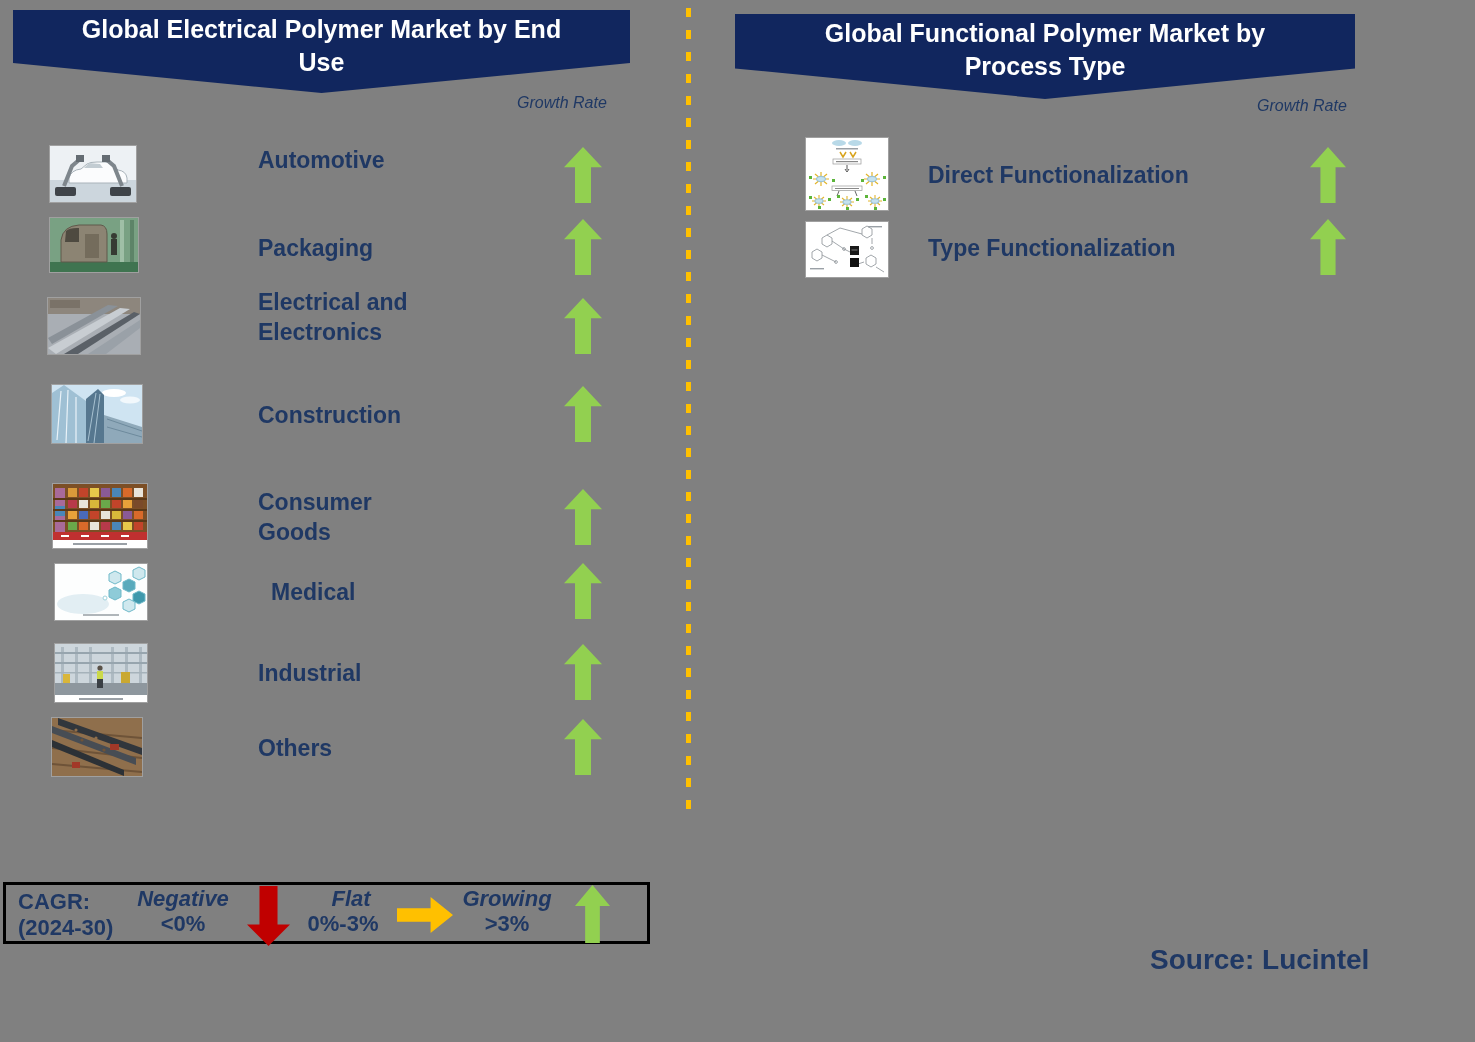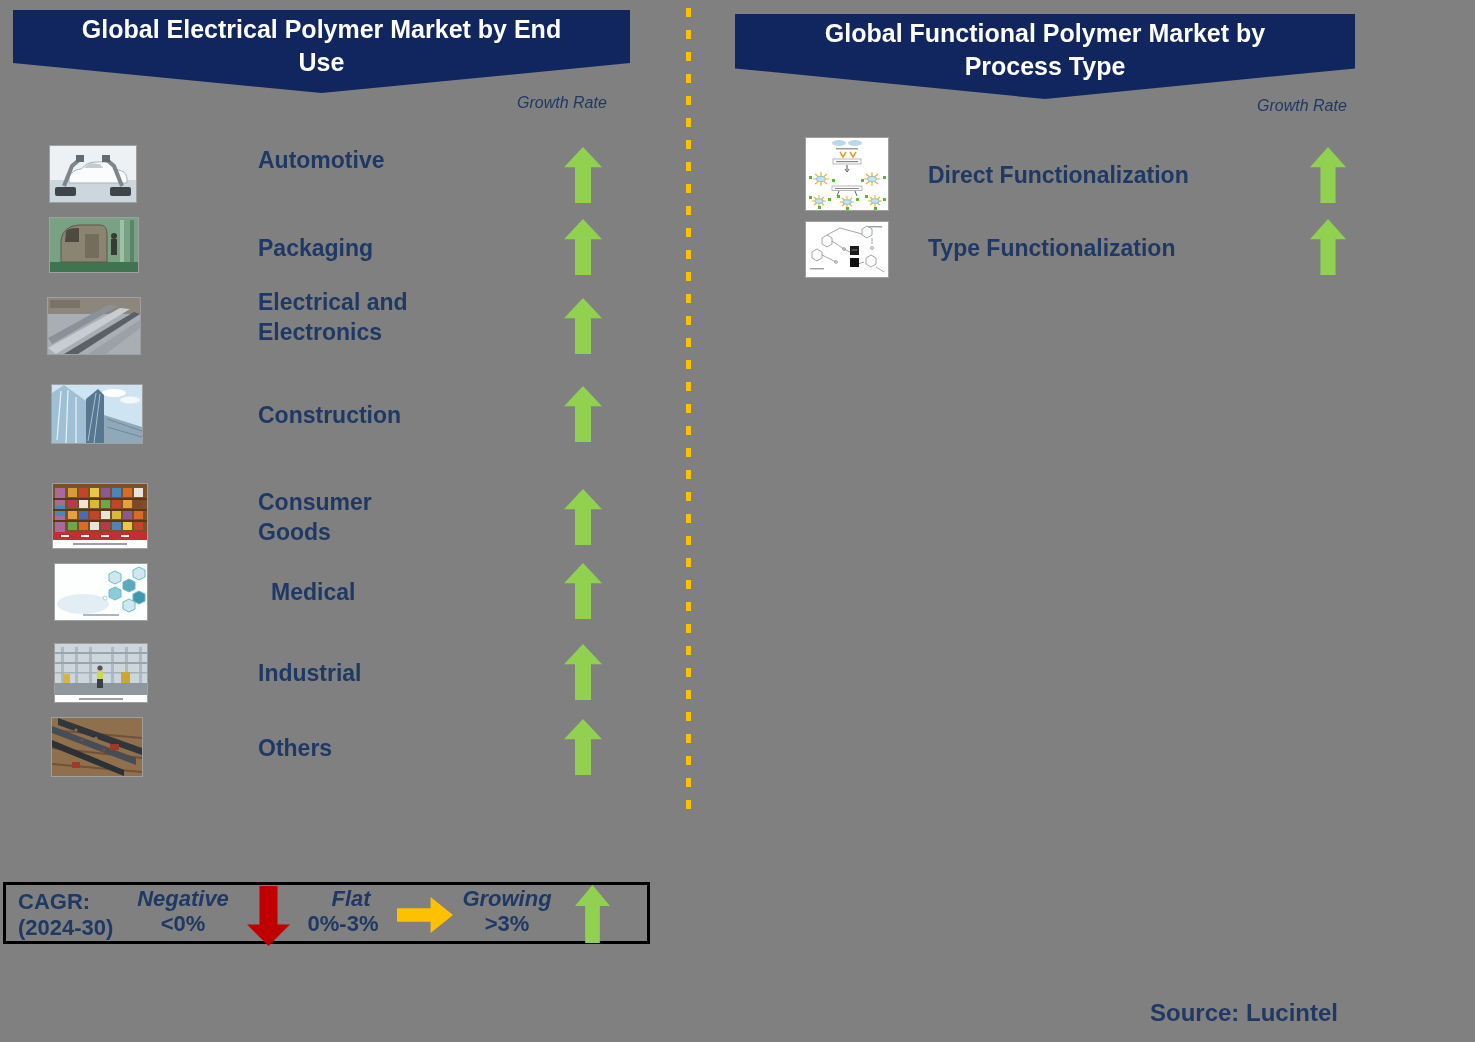--- a/index.html
+++ b/index.html
@@ -35,21 +35,21 @@
 
   #legend{position:absolute;left:3px;top:882px;width:647px;height:62px;
     border:3px solid var(--legend-border);box-sizing:border-box;overflow:visible;}
   .legend-title{position:absolute;left:12px;top:4px;color:var(--navy);font-weight:bold;
     font-size:22px;line-height:26px;white-space:pre-line;}
   .legend-word{position:absolute;color:var(--navy);font-weight:bold;font-style:italic;
     font-size:22px;text-align:center;width:130px;top:1px;}
   .legend-range{position:absolute;color:var(--navy);font-weight:bold;font-size:22px;
     text-align:center;width:130px;top:26px;}
 
-  #source{position:absolute;left:1150px;top:999px;color:var(--navy);font-weight:bold;font-size:24px;}
+  #source{position:absolute;left:1150px;top:944px;color:var(--navy);font-weight:bold;font-size:28px;}
 </style>
 </head>
 <body>
 
 <div id="stage">
 
   <div id="banner-left" class="banner">Global Electrical Polymer Market by End
 Use</div>
   <div id="banner-right" class="banner">Global Functional Polymer Market by
 Process Type</div>

